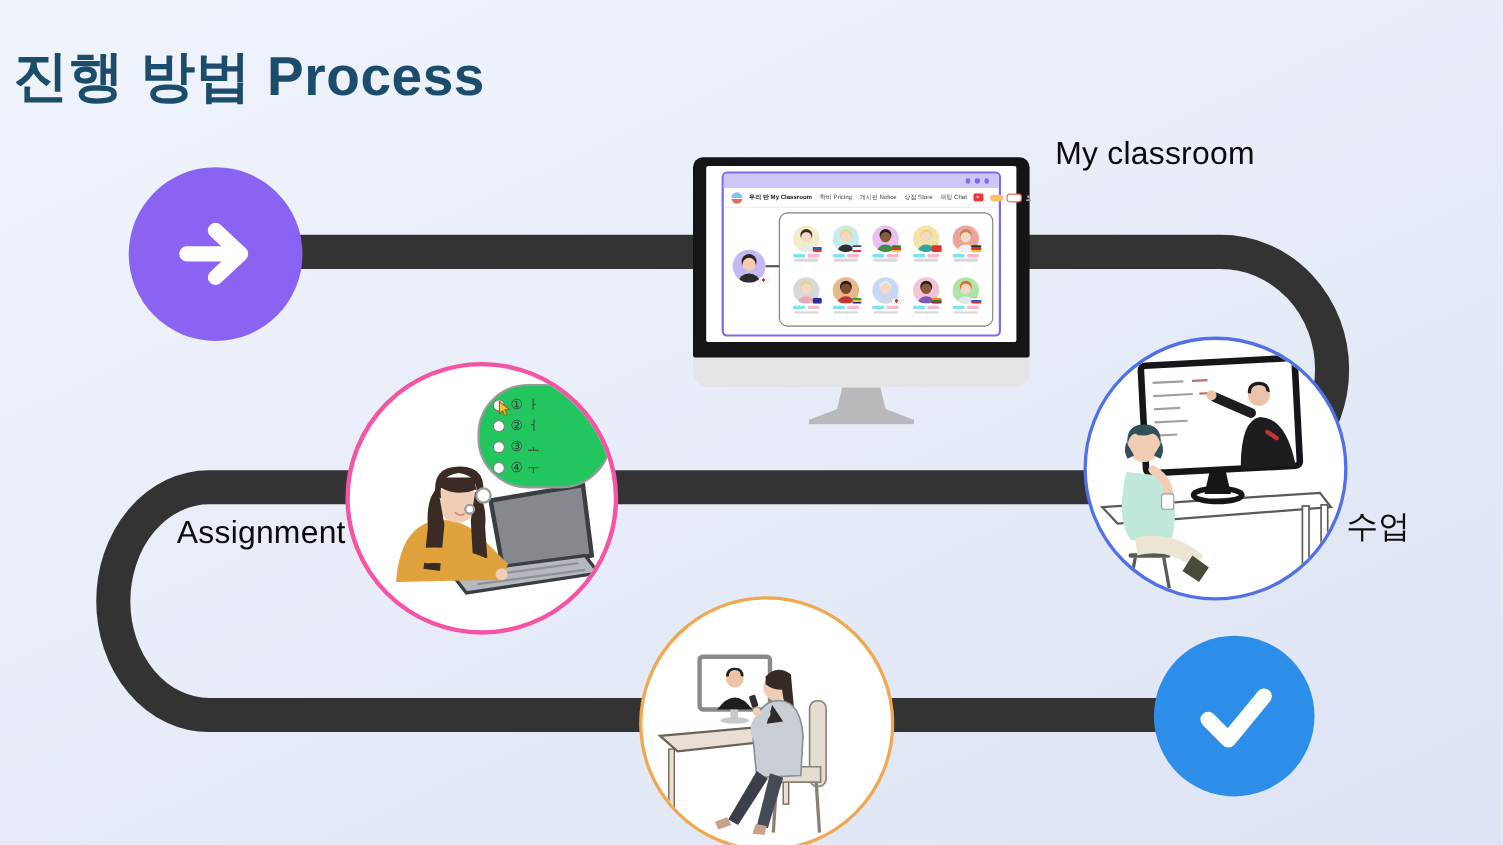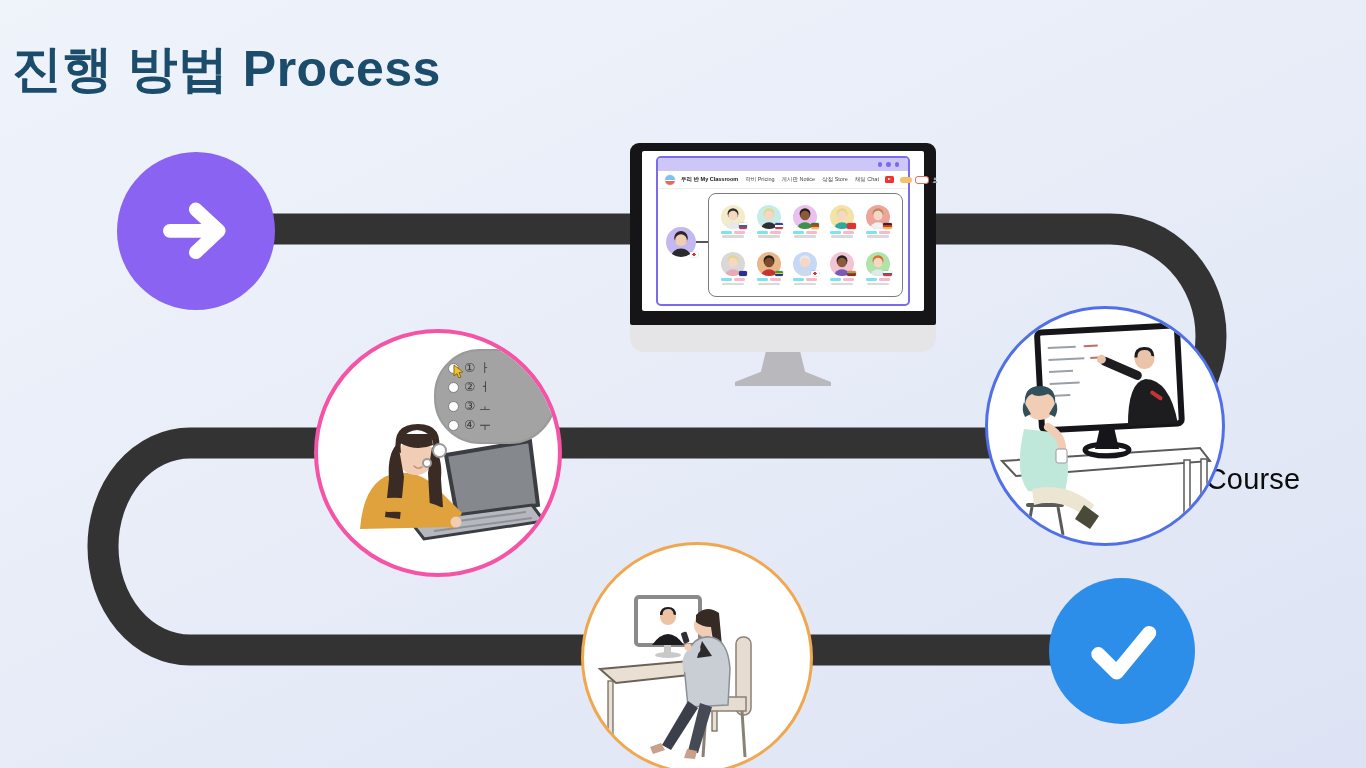--- a/index.html
+++ b/index.html
@@ -73,21 +73,21 @@
   .lbl-assignment{left:115px;top:468px;width:245px;}
 
   
   .ring{border-radius:50%;background:#fff;z-index:6;overflow:hidden;}
   .ring svg.scene{position:absolute;left:0;top:0;width:100%;height:100%;}
   .ring-assignment{left:314px;top:329px;width:240px;height:240px;border:4px solid #f553a5;}
   .ring-course{left:985px;top:306px;width:234px;height:234px;border:3px solid #5170e8;}
   .ring-speaking{left:581px;top:542px;width:226px;height:226px;border:3px solid #f0a850;}
 
   
-  .quiz-cloud{position:absolute;left:116px;top:16px;width:100px;padding:7px 6px 6px 12px;background:#a3a3a3;
+  .quiz-cloud{position:absolute;left:116px;top:16px;width:100px;padding:7px 6px 6px 12px;background:#22c55e;
     border:2px solid #9a9a9a;border-radius:46px;z-index:2;}
   .quiz-cloud:before{content:"";position:absolute;left:-4px;bottom:-16px;width:11px;height:11px;border-radius:50%;background:#fff;border:2px solid #9a9a9a;}
   .quiz-cloud:after{content:"";position:absolute;left:-14px;bottom:-26px;width:6px;height:6px;border-radius:50%;background:#fff;border:2px solid #9a9a9a;}
   .quiz-row{display:flex;align-items:center;gap:5px;font-size:12.5px;color:#3d3d3d;margin:2px 0;position:relative;}
   .radio{width:9px;height:9px;border:1.6px solid #7d7d7d;border-radius:50%;flex:none;background:#fff;}
   .cursor-arrow{position:absolute;left:4px;top:4px;z-index:3;}
 </style>
 </head>
 <body>
 
@@ -340,27 +340,29 @@
             </div>
         </div>
       </div>
     </div>
   </div>
   <div class="mon-chin"></div>
   <div class="mon-stand"></div>
 </div>
 
 <div class="abs step-label lbl-classroom">
+  <div>My classroom</div>
 </div>
 <div class="abs step-label lbl-course">
-  <div>Course</div>
+  <div>수업</div>
 </div>
 <div class="abs step-label lbl-speaking">
 </div>
 <div class="abs step-label lbl-assignment">
+  <div>Assignment</div>
 </div>
 
 <div class="abs ring ring-course">
   <svg class="scene" viewBox="0 0 234 234">
     <path d="M14,152 L212,139 L222,152 L28,167 Z" fill="#fff" stroke="#5a5a5a" stroke-width="2"></path>
     <rect x="196" y="151" width="6" height="60" fill="#fff" stroke="#5a5a5a" stroke-width="1.5"></rect>
     <rect x="213" y="150" width="6" height="52" fill="#fff" stroke="#5a5a5a" stroke-width="1.5"></rect>
     <g transform="rotate(-3 120 80)">
       <rect x="52" y="20" width="140" height="98" rx="4" fill="#fff" stroke="#16161a" stroke-width="6"></rect>
       <path d="M62,36 h28 M62,48 h36 M62,60 h24 M62,72 h30 M62,84 h20" stroke="#9aa0a8" stroke-width="2" fill="none"></path>

